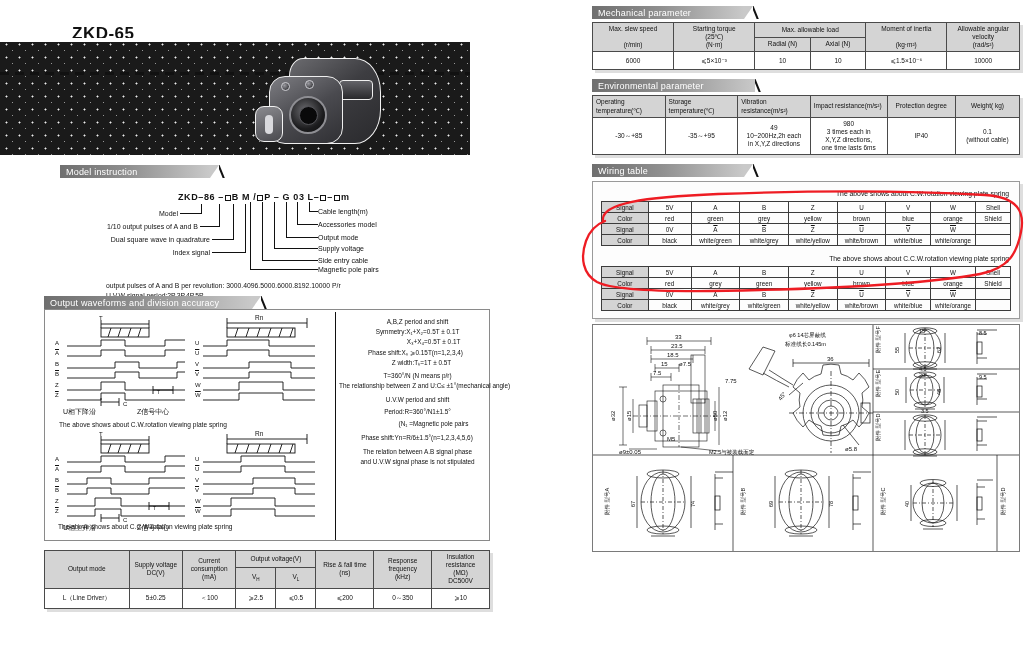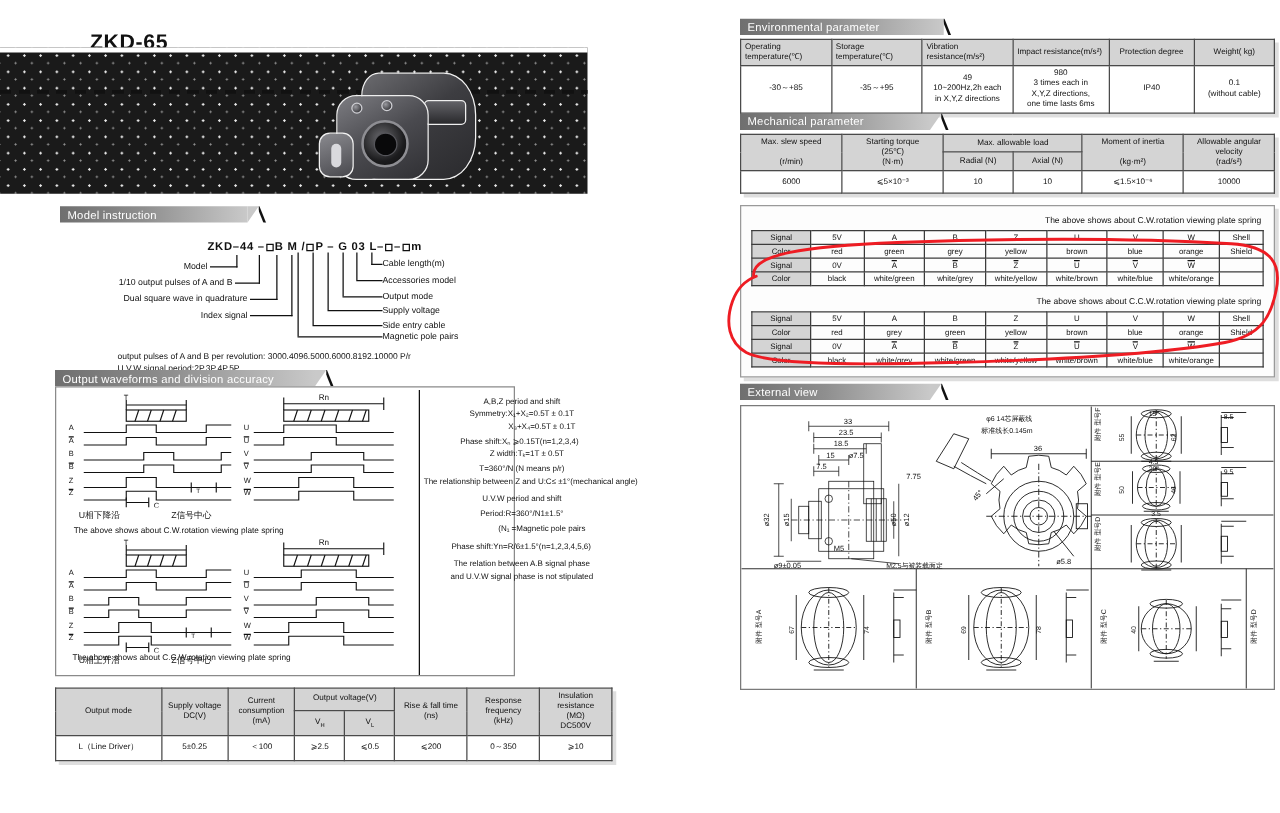--- a/index.html
+++ b/index.html
@@ -155,37 +155,37 @@
   }
   .enc .scr1 { left: 26px; top: 28px; }
   .enc .scr2 { left: 50px; top: 26px; }
   .enc .conn {
     position:absolute; left: 84px; top: 26px; width: 34px; height: 20px;
     background: linear-gradient(180deg,#636368,#29292c);
     border-radius: 4px; border:1.4px solid #efefef;
   }
 
   
-  #model-wrap { position:absolute; left: 48px; top: 165px; width: 430px; }
+  #model-wrap { position:absolute; left: 60px; top: 165px; width: 430px; }
   .mi-area { position:relative; height: 98px; font-size: 7px; color:#111; }
   .mi-code {
     position:absolute; left: 118px; top: 14px;
     font-size: 9px; font-weight: bold; letter-spacing: .6px; white-space: nowrap;
   }
   .mi-code .sq {
     display:inline-block; width:6px; height:6px; border:1px solid #111;
     vertical-align: middle; margin: 0 1px;
   }
   .mi-l { position:absolute; text-align:right; white-space:nowrap; font-size:7px; }
   .mi-r { position:absolute; text-align:left;  white-space:nowrap; font-size:7px; }
   .lead { position:absolute; background:#111; }
   .mi-note { position:absolute; font-size: 6.8px; white-space:nowrap; color:#111; }
 
   
-  #wave-wrap { position:absolute; left: 44px; top: 296px; width: 368px; }
+  #wave-wrap { position:absolute; left: 44px; top: 296px; width: 446px; }
   .wave-box { border:1px solid #8a8a8a; background:#fff; height: 232px; position:relative; }
   .wave-txt { position:absolute; font-size:6.4px; color:#111; white-space:nowrap; }
   .wave-cap { position:absolute; font-size:6.6px; color:#111; white-space:nowrap; }
   .wv-lbl { position:absolute; font-size:6px; color:#111; }
   .ln { position:absolute; background:#111; }
 
   
   #elec-wrap { position:absolute; left: 44px; top: 546px; width: 446px; }
 
   svg { display:block; }
@@ -217,21 +217,21 @@
       <div class="sec-hdr">
         <div class="bar" style="min-width:150px">
           <span>Model instruction</span>
         </div>
         <div class="flag"></div>
         <div class="slash"></div>
       </div>
 
       <div class="mi-area">
         <div class="mi-code">
-          <span>ZKD–44 –</span><span class="sq"></span><span>B M /</span><span class="sq"></span><span>P – G 03 L–</span><span class="sq"></span><span>–</span><span class="sq"></span><span>m</span>
+          <span>ZKD–86 –</span><span class="sq"></span><span>B M /</span><span class="sq"></span><span>P – G 03 L–</span><span class="sq"></span><span>–</span><span class="sq"></span><span>m</span>
         </div>
 
         <div class="mi-l" style="left:0px;  top:32px; width:118px;">Model</div>
         <div class="mi-l" style="left:0px;  top:45px; width:138px;">1/10 output pulses of A and B</div>
         <div class="mi-l" style="left:0px;  top:58px; width:150px;">Dual square wave in quadrature</div>
         <div class="mi-l" style="left:0px;  top:71px; width:150px;">Index signal</div>
 
         <div class="lead" style="left:120px; top:35px;  width:22px; height:1px;"></div>
         <div class="lead" style="left:141px; top:26px;  width:1px;  height:10px;"></div>
         <div class="lead" style="left:140px; top:48px;  width:20px; height:1px;"></div>
@@ -491,20 +491,75 @@
           <td>0～350</td>
           <td>⩾10</td>
         </tr>
       </tbody>
         </table>
     </div>
   </div>
 
   <div id="right">
 
+    <div>
+      <div class="sec-hdr">
+        <div class="bar" style="min-width:152px">
+          <span>Mechanical parameter</span>
+        </div>
+        <div class="flag"></div>
+        <div class="slash"></div>
+      </div>
+
+      <table class="spec shadowbox" id="mech-wrap">
+        <colgroup>
+          <col style="width:19%">
+            <col style="width:19%">
+            <col style="width:13%">
+          <col style="width:13%">
+            <col style="width:19%">
+            <col style="width:17%">
+        </colgroup>
+        <tbody>
+            <tr>
+          <th rowspan="2">
+            <span>Max. slew speed</span><br><br>
+            <span>(r/min)</span>
+          </th>
+          <th rowspan="2">
+            <span>Starting torque</span><br>
+            <span>(25℃)</span><br>
+            <span>(N·m)</span>
+          </th>
+          <th colspan="2">Max. allowable load</th>
+          <th rowspan="2">
+            <span>Moment of inertia</span><br><br>
+            <span>(kg·m²)</span>
+          </th>
+          <th rowspan="2">
+            <span>Allowable angular velocity</span><br>
+            <span>(rad/s²)</span>
+          </th>
+        </tr>
+        <tr>
+          <th>Radial (N)</th>
+          <th>Axial (N)</th>
+        </tr>
+        <tr>
+          <td style="height:18px">6000</td>
+          <td>⩽5×10⁻³</td>
+          <td>10</td>
+          <td>10</td>
+          <td>⩽1.5×10⁻⁶</td>
+          <td>10000</td>
+        </tr>
+      </tbody>
+        </table>
+    </div>
+
     <div style="margin-top:9px;">
       <div class="sec-hdr">
         <div class="bar" style="min-width:163px">
           <span>Environmental parameter</span>
         </div>
         <div class="slash"></div>
       </div>
 
       <table class="spec shadowbox" id="env-wrap">
         <colgroup>
@@ -549,76 +604,28 @@
           <td>IP40</td>
           <td>
             <span>0.1</span><br>
             <span>(without cable)</span>
           </td>
         </tr>
       </tbody>
         </table>
     </div>
 
-    <div>
+    <div style="margin-top:9px; position:relative;">
       <div class="sec-hdr">
         <div class="bar" style="min-width:152px">
-          <span>Mechanical parameter</span>
+          <span>Wiring table</span>
         </div>
         <div class="flag"></div>
         <div class="slash"></div>
       </div>
-
-      <table class="spec shadowbox" id="mech-wrap">
-        <colgroup>
-          <col style="width:19%">
-            <col style="width:19%">
-            <col style="width:13%">
-          <col style="width:13%">
-            <col style="width:19%">
-            <col style="width:17%">
-        </colgroup>
-        <tbody>
-            <tr>
-          <th rowspan="2">
-            <span>Max. slew speed</span><br><br>
-            <span>(r/min)</span>
-          </th>
-          <th rowspan="2">
-            <span>Starting torque</span><br>
-            <span>(25℃)</span><br>
-            <span>(N·m)</span>
-          </th>
-          <th colspan="2">Max. allowable load</th>
-          <th rowspan="2">
-            <span>Moment of inertia</span><br><br>
-            <span>(kg·m²)</span>
-          </th>
-          <th rowspan="2">
-            <span>Allowable angular velocity</span><br>
-            <span>(rad/s²)</span>
-          </th>
-        </tr>
-        <tr>
-          <th>Radial (N)</th>
-          <th>Axial (N)</th>
-        </tr>
-        <tr>
-          <td style="height:18px">6000</td>
-          <td>⩽5×10⁻³</td>
-          <td>10</td>
-          <td>10</td>
-          <td>⩽1.5×10⁻⁶</td>
-          <td>10000</td>
-        </tr>
-      </tbody>
-        </table>
-    </div>
-
-    <div style="margin-top:9px; position:relative;">
 
       <div class="panel shadowbox" style="margin-top:4px; position:relative;">
 
         <div class="panel-note">The above shows about C.W.rotation viewing plate spring</div>
 
         <table class="wire">
           <colgroup>
             <col style="width:12%">
               <col style="width:11%">
               <col style="width:12.5%">
@@ -735,27 +742,20 @@
             <td>white/blue</td>
             <td>white/orange</td>
             <td></td>
           </tr>
         </tbody>
           </table>
       </div>
     </div>
 
     <div id="ext-wrap">
-      <div class="sec-hdr">
-        <div class="bar" style="min-width:152px">
-          <span>External view</span>
-        </div>
-        <div class="flag"></div>
-        <div class="slash"></div>
-      </div>
 
       <div class="ext-box" style="margin-top:4px;">
         <svg width="426" height="226" viewBox="0 0 426 226">
           <g stroke="#111" fill="none" stroke-width="0.7">
 
             <line x1="280" y1="0" x2="280" y2="130"></line>
             <line x1="0" y1="130" x2="426" y2="130"></line>
             <line x1="280" y1="44" x2="426" y2="44"></line>
             <line x1="280" y1="87" x2="426" y2="87"></line>
             <line x1="140" y1="130" x2="140" y2="226"></line>

